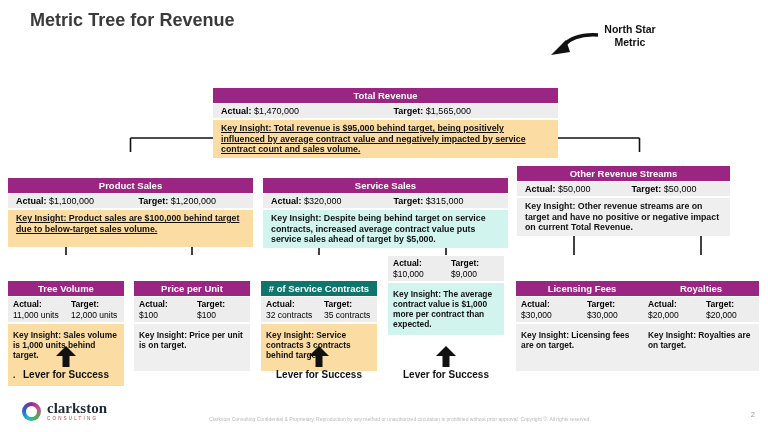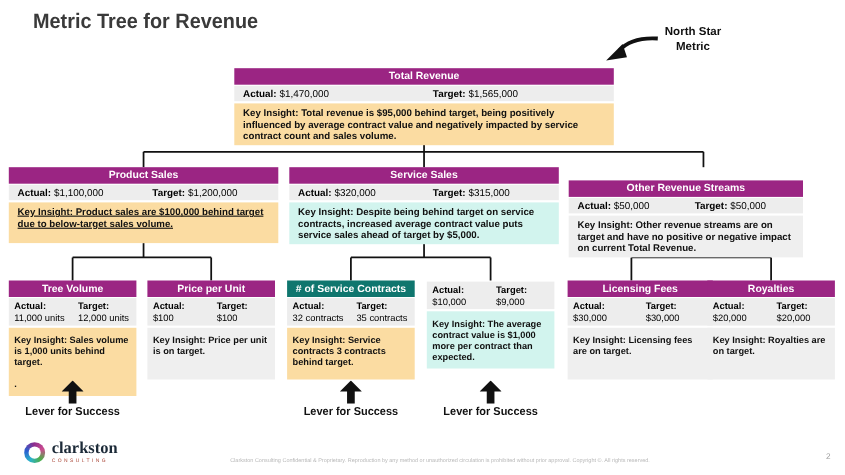--- a/index.html
+++ b/index.html
@@ -8,21 +8,21 @@
     font-family:"Liberation Sans", sans-serif; overflow:hidden;
   }
   .title {
     position:absolute; left:30px; top:9px; font-size:19px; font-weight:bold;
     color:#3a3a3a; transform:scaleX(0.95); transform-origin:left center; white-space:nowrap;
   }
   
   .box { position:absolute; }
   .box-header {
     height:15px; line-height:15px; color:#fff; font-weight:bold;
-    text-align:center; font-size:9.5px; background:#9B2583;
+    text-align:center; font-size:9.5px; background:#9B2583;margin-top:26px;
   }
   .box-values { background:#EDEDED; display:flex; margin-top:1px; }
   .wide .box-values { height:14px; line-height:14px; font-size:9px; }
   .wide .box-values .val { width:50%; padding-left:8px; box-sizing:border-box; white-space:nowrap; }
   .narrow .box-values { font-size:8.5px; line-height:10.5px; padding:2px 0; min-height:21px; }
   .narrow .box-values .val { width:50%; padding-left:5px; box-sizing:border-box; }
   .narrow .box-values .val span { display:block; }
   .lbl { font-weight:bold; }
   .box-insight {
     margin-top:2px; font-weight:bold; color:#111; white-space:pre-line;
@@ -104,42 +104,42 @@
     <div>North Star</div>
     <div>Metric</div>
   </div>
 
   <div class="box wide root" style="left:213px; top:62px; width:345px;">
     <div class="box-header" style="background: rgb(155, 37, 131);">Total Revenue</div>
     <div class="box-values" style="background: rgb(237, 237, 237);">
       <div class="val"><span class="lbl">Actual:</span> <span>$1,470,000</span></div>
       <div class="val"><span class="lbl">Target:</span> <span>$1,565,000</span></div>
     </div>
-    <div class="box-insight" style="background: rgb(251, 220, 162);">Key Insight: Total revenue is $95,000 behind target, being positively influenced by average contract value and negatively impacted by service contract count and sales volume.</div>
+    <div class="box-insight" style="background: rgb(251, 220, 162); text-decoration: underline;">Key Insight: Total revenue is $95,000 behind target, being positively influenced by average contract value and negatively impacted by service contract count and sales volume.</div>
   </div>
 
   <div class="box wide row2" style="left:8px; top:152px; width:245px;">
     <div class="box-header" style="background: rgb(155, 37, 131);">Product Sales</div>
     <div class="box-values" style="background: rgb(237, 237, 237);">
       <div class="val"><span class="lbl">Actual:</span> <span>$1,100,000</span></div>
       <div class="val"><span class="lbl">Target:</span> <span>$1,200,000</span></div>
     </div>
     <div class="box-insight" style="background: rgb(251, 220, 162); text-decoration: underline;">Key Insight: Product sales are $100,000 behind target due to below-target sales volume.</div>
   </div>
 
   <div class="box wide row2" style="left:263px; top:152px; width:245px;">
     <div class="box-header" style="background: rgb(155, 37, 131);">Service Sales</div>
     <div class="box-values" style="background: rgb(237, 237, 237);">
       <div class="val"><span class="lbl">Actual:</span> <span>$320,000</span></div>
       <div class="val"><span class="lbl">Target:</span> <span>$315,000</span></div>
     </div>
     <div class="box-insight" style="background: rgb(210, 244, 238);">Key Insight: Despite being behind target on service contracts, increased average contract value puts service sales ahead of target by $5,000.</div>
   </div>
 
-  <div class="box wide row2" style="left:517px; top:164px; width:213px;">
+  <div class="box wide row2" style="left:517px; top:140px; width:213px;">
     <div class="box-header" style="background: rgb(155, 37, 131);">Other Revenue Streams</div>
     <div class="box-values" style="background: rgb(237, 237, 237);">
       <div class="val"><span class="lbl">Actual:</span> <span>$50,000</span></div>
       <div class="val"><span class="lbl">Target:</span> <span>$50,000</span></div>
     </div>
     <div class="box-insight" style="background: rgb(239, 239, 239);">Key Insight: Other revenue streams are on target and have no positive or negative impact on current Total Revenue.</div>
   </div>
 
   <div class="box narrow" style="left:8px; top:255px; width:116px;">
     <div class="box-header" style="background: rgb(155, 37, 131);">Tree Volume</div>

